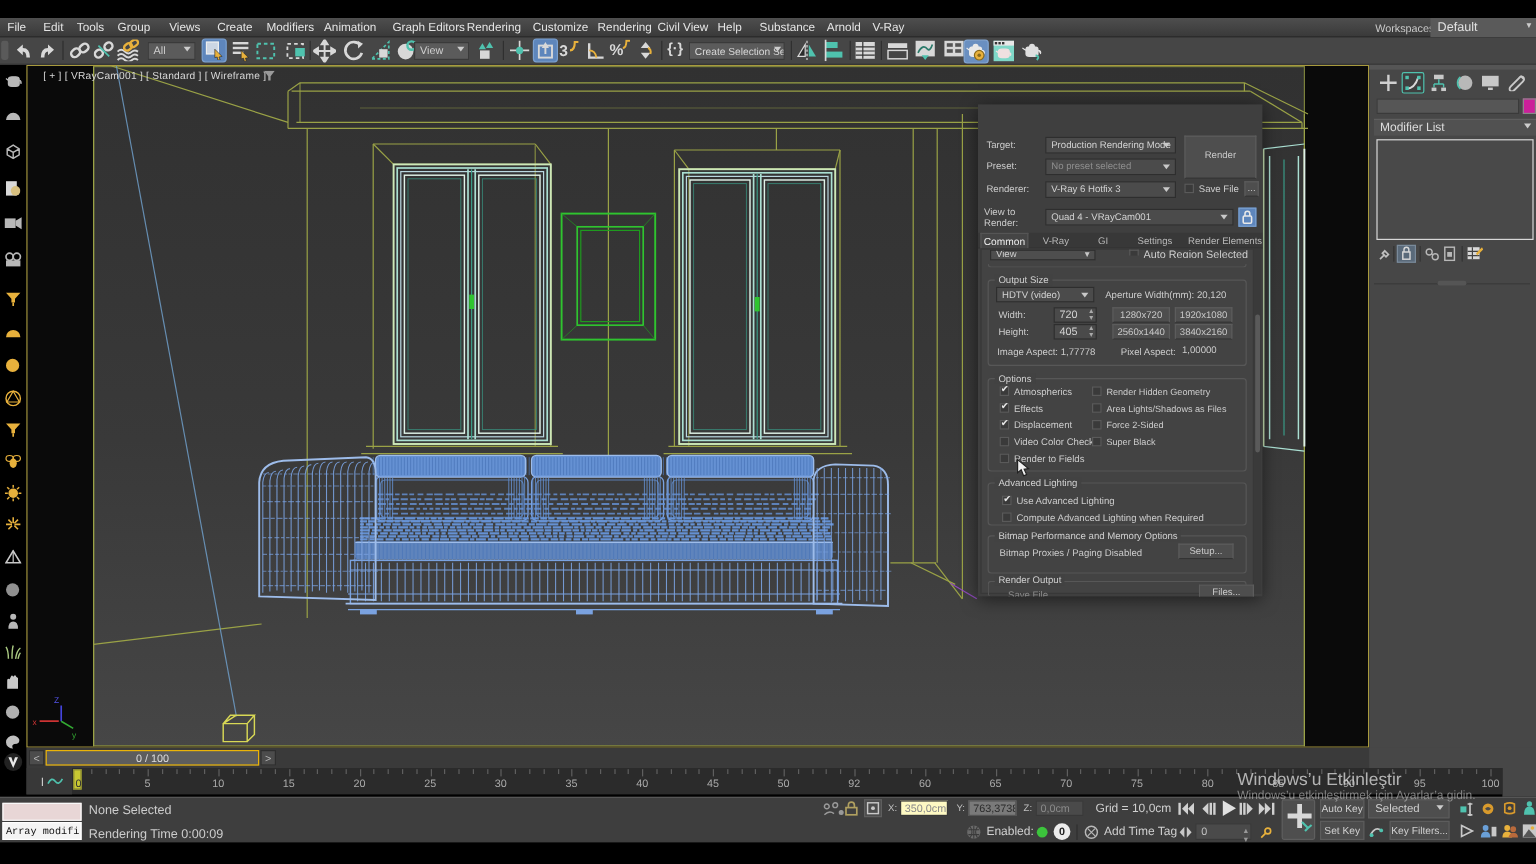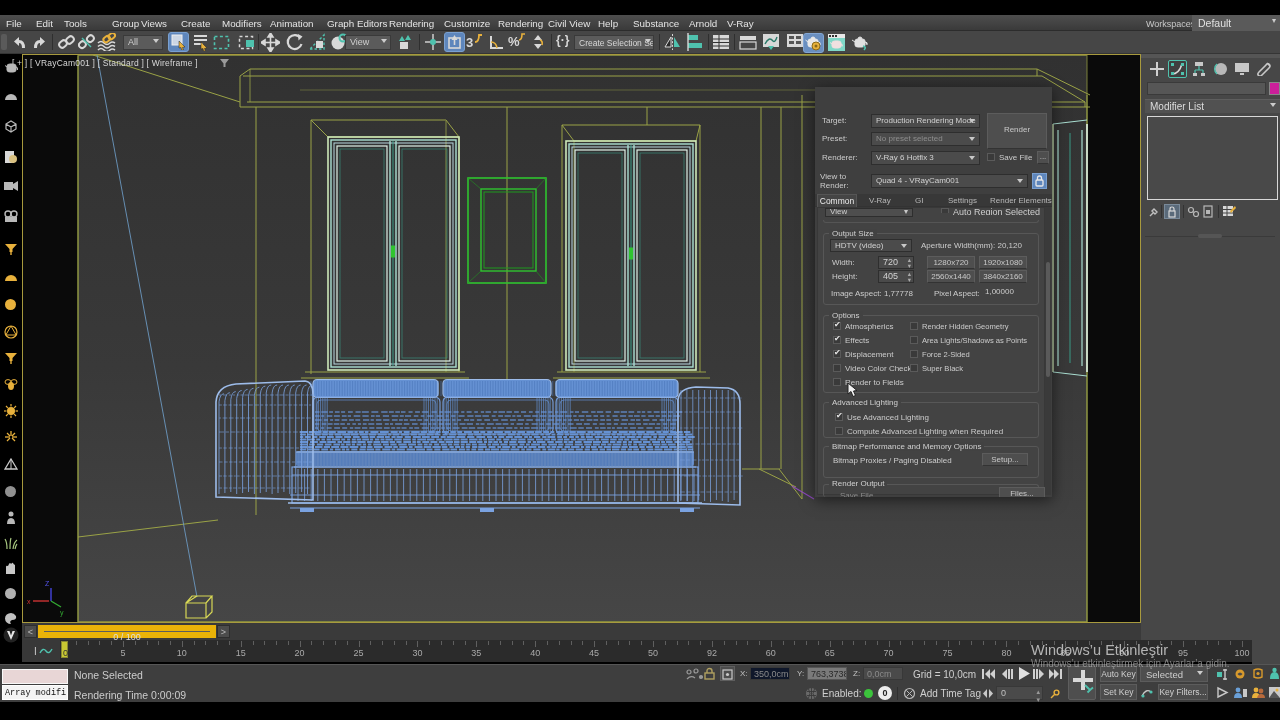--- a/index.html
+++ b/index.html
@@ -2,21 +2,21 @@
 <html><head><meta charset="utf-8"><style>
 
 * { margin:0; padding:0; box-sizing:border-box; }
 html,body { width:1280px; height:720px; overflow:hidden; background:#000; }
 body { font-family:"Liberation Sans", sans-serif; position:relative; }
 .abs { position:absolute; }
 .menubar { left:0; top:15px; width:1280px; height:16px; background:linear-gradient(#4e4e4e,#3a3a3a); border-bottom:1px solid #2c2c2c; }
 .menubar span { position:absolute; top:3px; color:#e4e4e4; font-size:9.8px; white-space:nowrap; }
 .toolbar { left:0; top:31px; width:1280px; height:23px; background:#464646; border-bottom:1px solid #353535; }
 .vp { left:22px; top:54px; width:1119px; height:569px; border:1px solid #a89a3e; background:#0a0a0a; }
-.vplabel { left:12px; top:58px; color:#d8d8d8; font-size:8.5px; letter-spacing:0.2px; }
+.vplabel { left:36px; top:58px; color:#d8d8d8; font-size:8.5px; letter-spacing:0.2px; }
 .panel { left:1141px; top:54px; width:139px; height:586px; background:#474747; }
 .sliderrow { left:22px; top:623px; width:1119px; height:17px; background:#3a3a3a; }
 .ruler { left:22px; top:640px; width:1230px; height:22px; background:#2b2b2b; }
 .statusbar { left:0; top:664px; width:1280px; height:38px; background:#3e3e3e; border-top:1px solid #565656; }
 .dialog { left:815px; top:87px; width:237px; height:410px; background:#3f3f3f; box-shadow:0 3px 14px rgba(0,0,0,0.55); font-size:8px; color:#cfcfcf; }
 .dtitle { position:absolute; left:0; top:0; width:237px; height:18px; background:#f2f2f2; color:#111; font-size:8.5px; }
 .dd { position:absolute; background:#4b4b4b; border:1px solid #2e2e2e; color:#d2d2d2; font-size:8px; line-height:11px; padding-left:4px; white-space:nowrap; overflow:hidden; }
 .dd:after { content:""; position:absolute; right:4px; top:4px; border-left:3px solid transparent; border-right:3px solid transparent; border-top:4px solid #c8c8c8; }
 .btn { position:absolute; background:#4e4e4e; border:1px solid #5c5c5c; border-bottom-color:#333; color:#c8c8c8; font-size:8px; text-align:center; white-space:nowrap; overflow:hidden; }
 .lbl { position:absolute; color:#cccccc; font-size:8px; white-space:nowrap; }
@@ -27,21 +27,21 @@
 .tick { position:absolute; width:1px; height:4px; background:#5f5f5f; top:1px; }
 .rnum { position:absolute; top:8px; color:#aaaaaa; font-size:9px; transform:translateX(-50%); }
 .wm1 { left:1031px; top:642px; color:rgba(210,210,210,0.82); font-size:14.5px; }
 .wm2 { left:1031px; top:658px; color:rgba(190,190,190,0.62); font-size:10px; }
 
 </style></head><body>
 <div class="abs menubar">
 <span style="left:6px">File</span>
 <span style="left:36px">Edit</span>
 <span style="left:64px">Tools</span>
-<span style="left:112px">Group</span>
+<span style="left:98px">Group</span>
 <span style="left:141px">Views</span>
 <span style="left:181px">Create</span>
 <span style="left:222px">Modifiers</span>
 <span style="left:270px">Animation</span>
 <span style="left:327px">Graph Editors</span>
 <span style="left:389px">Rendering</span>
 <span style="left:444px">Customize</span>
 <span style="left:498px">Rendering</span>
 <span style="left:548px">Civil View</span>
 <span style="left:598px">Help</span>
@@ -963,21 +963,21 @@
     <g stroke="#444">
       <line x1="1" y1="4.5" x2="11" y2="4.5"></line>
       <line x1="1" y1="8" x2="11" y2="8"></line>
       <line x1="5" y1="1" x2="5" y2="11"></line>
     </g>
     <path d="M8 6 L13 1 L14 3 L9 8 Z" fill="#e8b13c"></path>
   </svg>
 <div class="abs" style="left:1145px;top:236px;width:130px;height:1px;background:#3a3a3a"></div>
 <div class="abs" style="left:1198px;top:234px;width:24px;height:4px;background:#555;border-radius:2px"></div>
 <div class="abs" style="left:24px;top:625px;width:13px;height:13px;background:#4c4c4c;border:1px solid #2e2e2e;color:#bbb;font-size:9px;text-align:center;line-height:12px">&lt;</div>
-<div class="abs" style="left:38px;top:625px;width:178px;height:13px;background:#5d5d5d;border:6px solid #eab308;color:#ddd;font-size:9px;text-align:center;line-height:12px">0 / 100</div>
+<div class="abs" style="left:38px;top:625px;width:178px;height:13px;background:#5d5d5d;border:1px solid #eab308;color:#ddd;font-size:9px;text-align:center;line-height:12px">0 / 100</div>
 <div class="abs" style="left:217px;top:625px;width:13px;height:13px;background:#4c4c4c;border:1px solid #2e2e2e;color:#bbb;font-size:9px;text-align:center;line-height:12px">&gt;</div>
 <div class="abs ruler">
 <div style="position:absolute;left:0;top:0;width:38px;height:22px;background:#383838"></div>
 <svg style="position:absolute;left:12px;top:5px" width="22" height="12" viewBox="0 0 22 12">
       <text x="0" y="10" fill="#cccccc" font-size="10" font-family="Liberation Sans">I</text>
       <path d="M6 8 Q9 2 12 6 Q15 10 18 4" stroke="#4fc2ae" stroke-width="1.4" fill="none"></path>
     </svg>
 <div class="tick" style="left:42.0px;height:6px"></div>
 <div class="tick" style="left:53.8px"></div>
 <div class="tick" style="left:65.6px"></div>
@@ -1119,21 +1119,21 @@
   </svg>
 <svg class="abs" style="left:703px;top:667px;" width="13" height="14" viewBox="0 0 13 14">
     <rect x="2" y="6" width="9" height="6" fill="none" stroke="#b0a060" stroke-width="1.4"></rect>
     <path d="M4 6 L4 4 Q4 1.5 6.5 1.5 Q9 1.5 9 4 L9 6" stroke="#b0a060" stroke-width="1.4" fill="none"></path>
   </svg>
 <div class="abs" style="left:720px;top:666px;width:15px;height:15px;background:#4c4c4c;border:1px solid #5e5e5e"><svg width="13" height="13" viewBox="0 0 13 13">
       <rect x="2" y="2" width="9" height="9" fill="none" stroke="#c8c8c8" stroke-width="1.2"></rect>
       <circle cx="6.5" cy="6.5" r="1.6" fill="#c8c8c8"></circle>
     </svg></div>
 <div class="abs lbl" style="left:740px;top:669px;color:#c0c0c0">X:</div>
-<div class="abs" style="left:750px;top:667px;width:40px;height:13px;background:#0f172a;border:1px solid #383838;color:#8a8a8a;font-size:9px;padding:1px 0 0 3px;overflow:hidden;white-space:nowrap">350,0cm</div>
+<div class="abs" style="left:750px;top:667px;width:40px;height:13px;background:#fef9c3;border:1px solid #383838;color:#8a8a8a;font-size:9px;padding:1px 0 0 3px;overflow:hidden;white-space:nowrap">350,0cm</div>
 <div class="abs lbl" style="left:797px;top:669px;color:#c0c0c0">Y:</div>
 <div class="abs" style="left:807px;top:667px;width:40px;height:13px;background:#7a7a7a;border:1px solid #555;color:#2a2a2a;font-size:9px;padding:1px 0 0 3px;overflow:hidden;white-space:nowrap">763,3738c</div>
 <div class="abs lbl" style="left:853px;top:669px;color:#c0c0c0">Z:</div>
 <div class="abs" style="left:863px;top:667px;width:40px;height:13px;background:#4a4a4a;border:1px solid #383838;color:#8a8a8a;font-size:9px;padding:1px 0 0 3px;overflow:hidden;white-space:nowrap">0,0cm</div>
 <div class="abs lbl" style="left:913px;top:669px;color:#d0d0d0;font-size:10px">Grid = 10,0cm</div>
 <svg class="abs" style="left:805px;top:687px;" width="13" height="13" viewBox="0 0 13 13">
     <circle cx="6.5" cy="6.5" r="5.5" fill="#6a6a6a"></circle>
     <path d="M2 4.5 L11 4.5 M2 8.5 L11 8.5 M6.5 1 L6.5 12" stroke="#3a3a3a" stroke-width="0.9" fill="none"></path>
     <path d="M3.5 2 Q6.5 6.5 3.5 11 M9.5 2 Q6.5 6.5 9.5 11" stroke="#3a3a3a" stroke-width="0.9" fill="none"></path>
   </svg>
@@ -1296,21 +1296,21 @@
 <div class="lbl" style="position:absolute;left:30px;top:249px">Effects</div>
 <div class="cb on" style="left:18px;top:263px"></div>
 <div class="lbl" style="position:absolute;left:30px;top:263px">Displacement</div>
 <div class="cb" style="left:18px;top:277px"></div>
 <div class="lbl" style="position:absolute;left:30px;top:277px">Video Color Check</div>
 <div class="cb" style="left:18px;top:291px"></div>
 <div class="lbl" style="position:absolute;left:30px;top:291px">Render to Fields</div>
 <div class="cb" style="left:95px;top:235px"></div>
 <div class="lbl" style="position:absolute;left:107px;top:235px;font-size:7.6px">Render Hidden Geometry</div>
 <div class="cb" style="left:95px;top:249px"></div>
-<div class="lbl" style="position:absolute;left:107px;top:249px;font-size:7.6px">Area Lights/Shadows as Points</div>
+<div class="lbl" style="position:absolute;left:107px;top:249px;font-size:7.6px">Area Lights/Shadows as Files</div>
 <div class="cb" style="left:95px;top:263px"></div>
 <div class="lbl" style="position:absolute;left:107px;top:263px;font-size:7.6px">Force 2-Sided</div>
 <div class="cb" style="left:95px;top:277px"></div>
 <div class="lbl" style="position:absolute;left:107px;top:277px;font-size:7.6px">Super Black</div>
 <svg style="position:absolute;left:32px;top:295px" width="12" height="16" viewBox="0 0 12 16">
       <path d="M1 1 L1 12 L4 9.5 L6 14.5 L8.5 13.5 L6.5 9 L10 8.5 Z" fill="#f0f0f0" stroke="#222" stroke-width="1"></path>
     </svg>
 <div class="grp" style="position:absolute;left:8px;top:315px;width:216px;height:36px"></div>
 <div class="grplbl" style="position:absolute;left:14px;top:311px">Advanced Lighting</div>
 <div class="cb on" style="left:20px;top:326px"></div>

